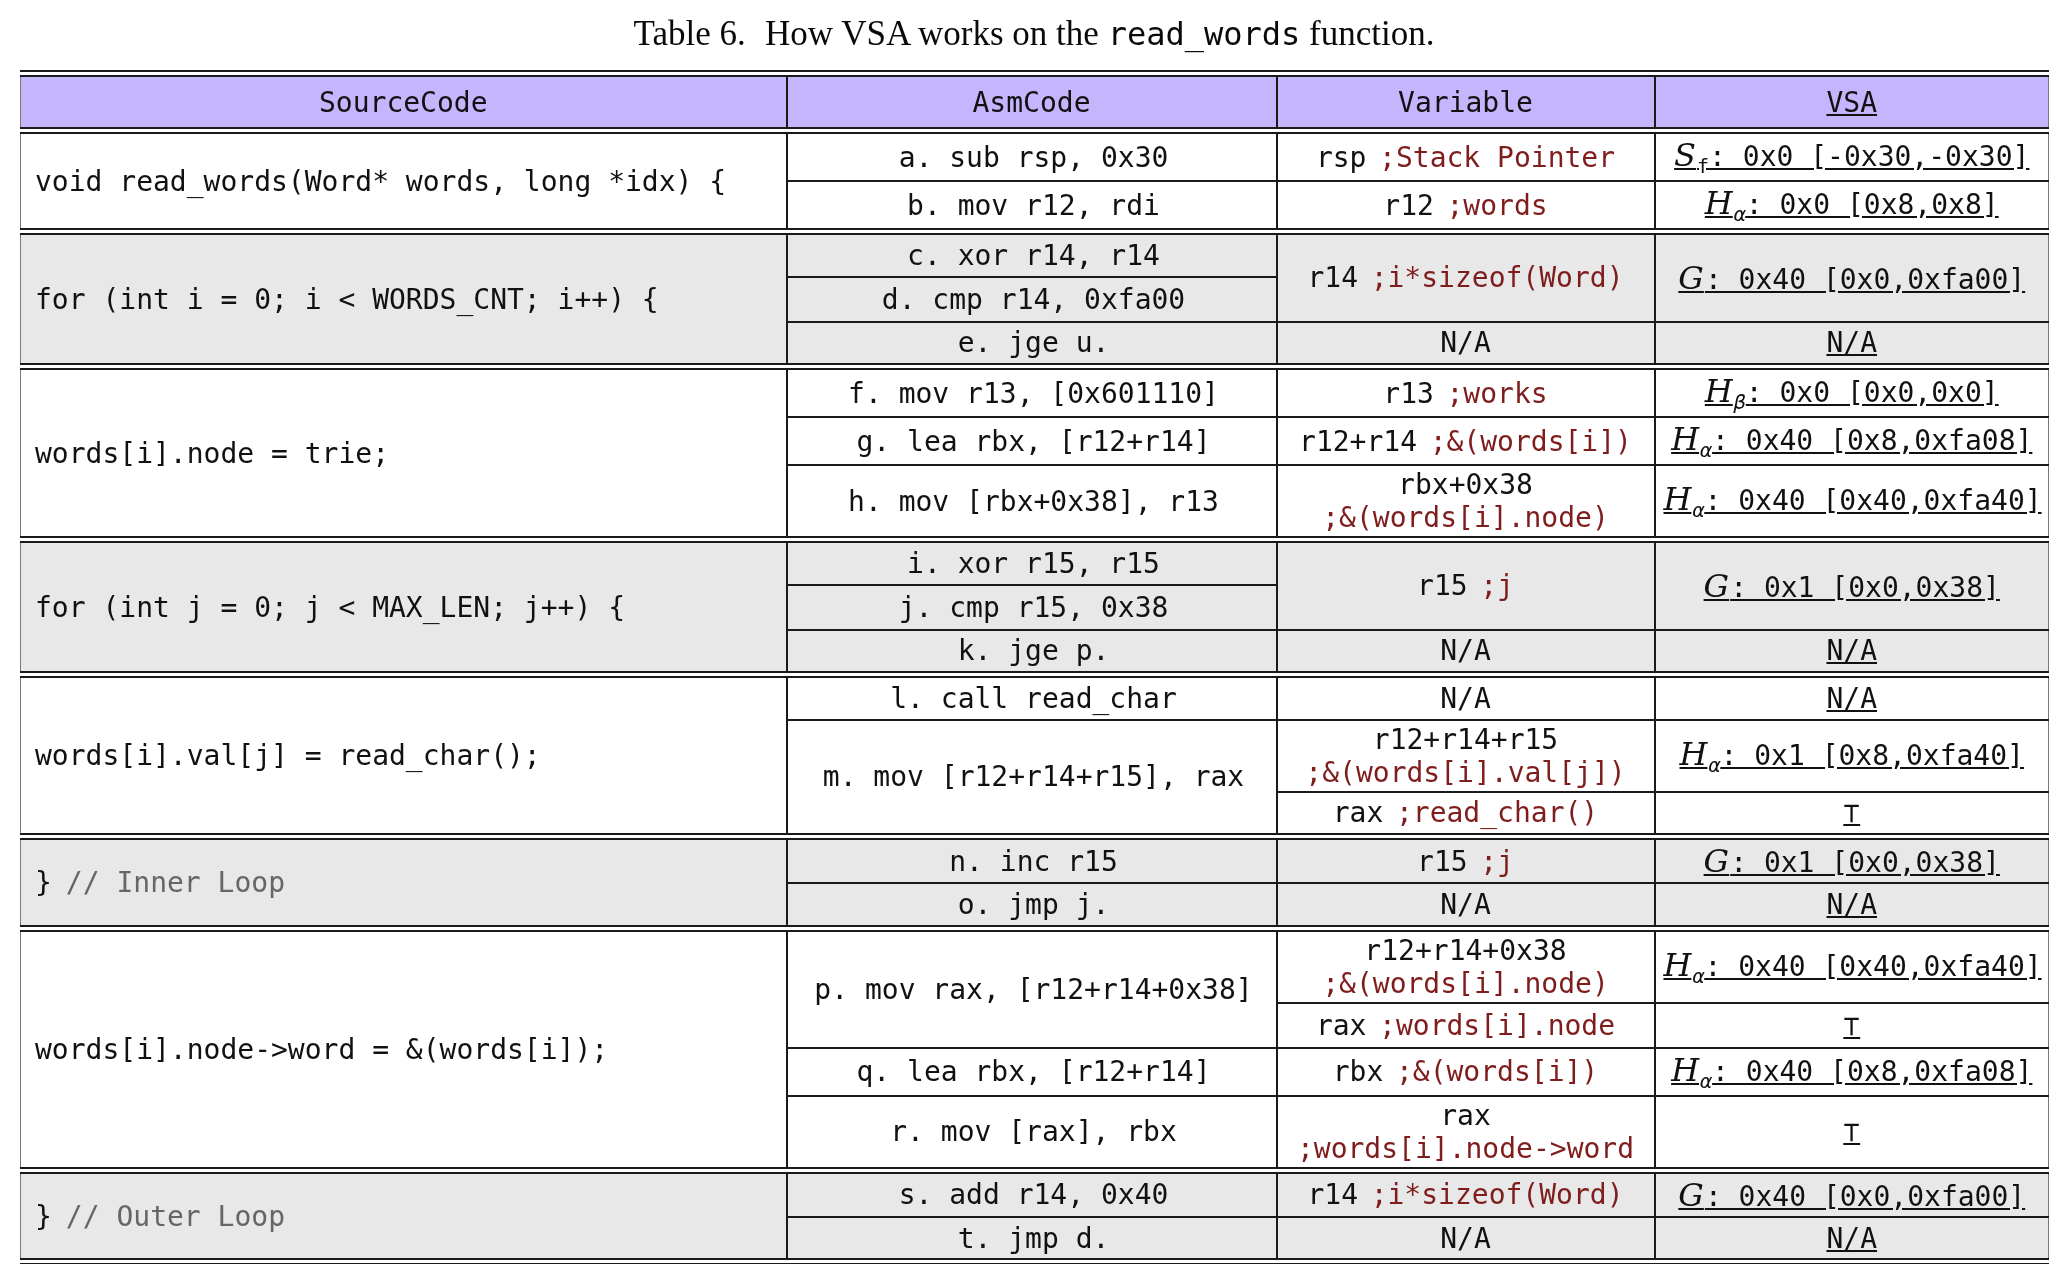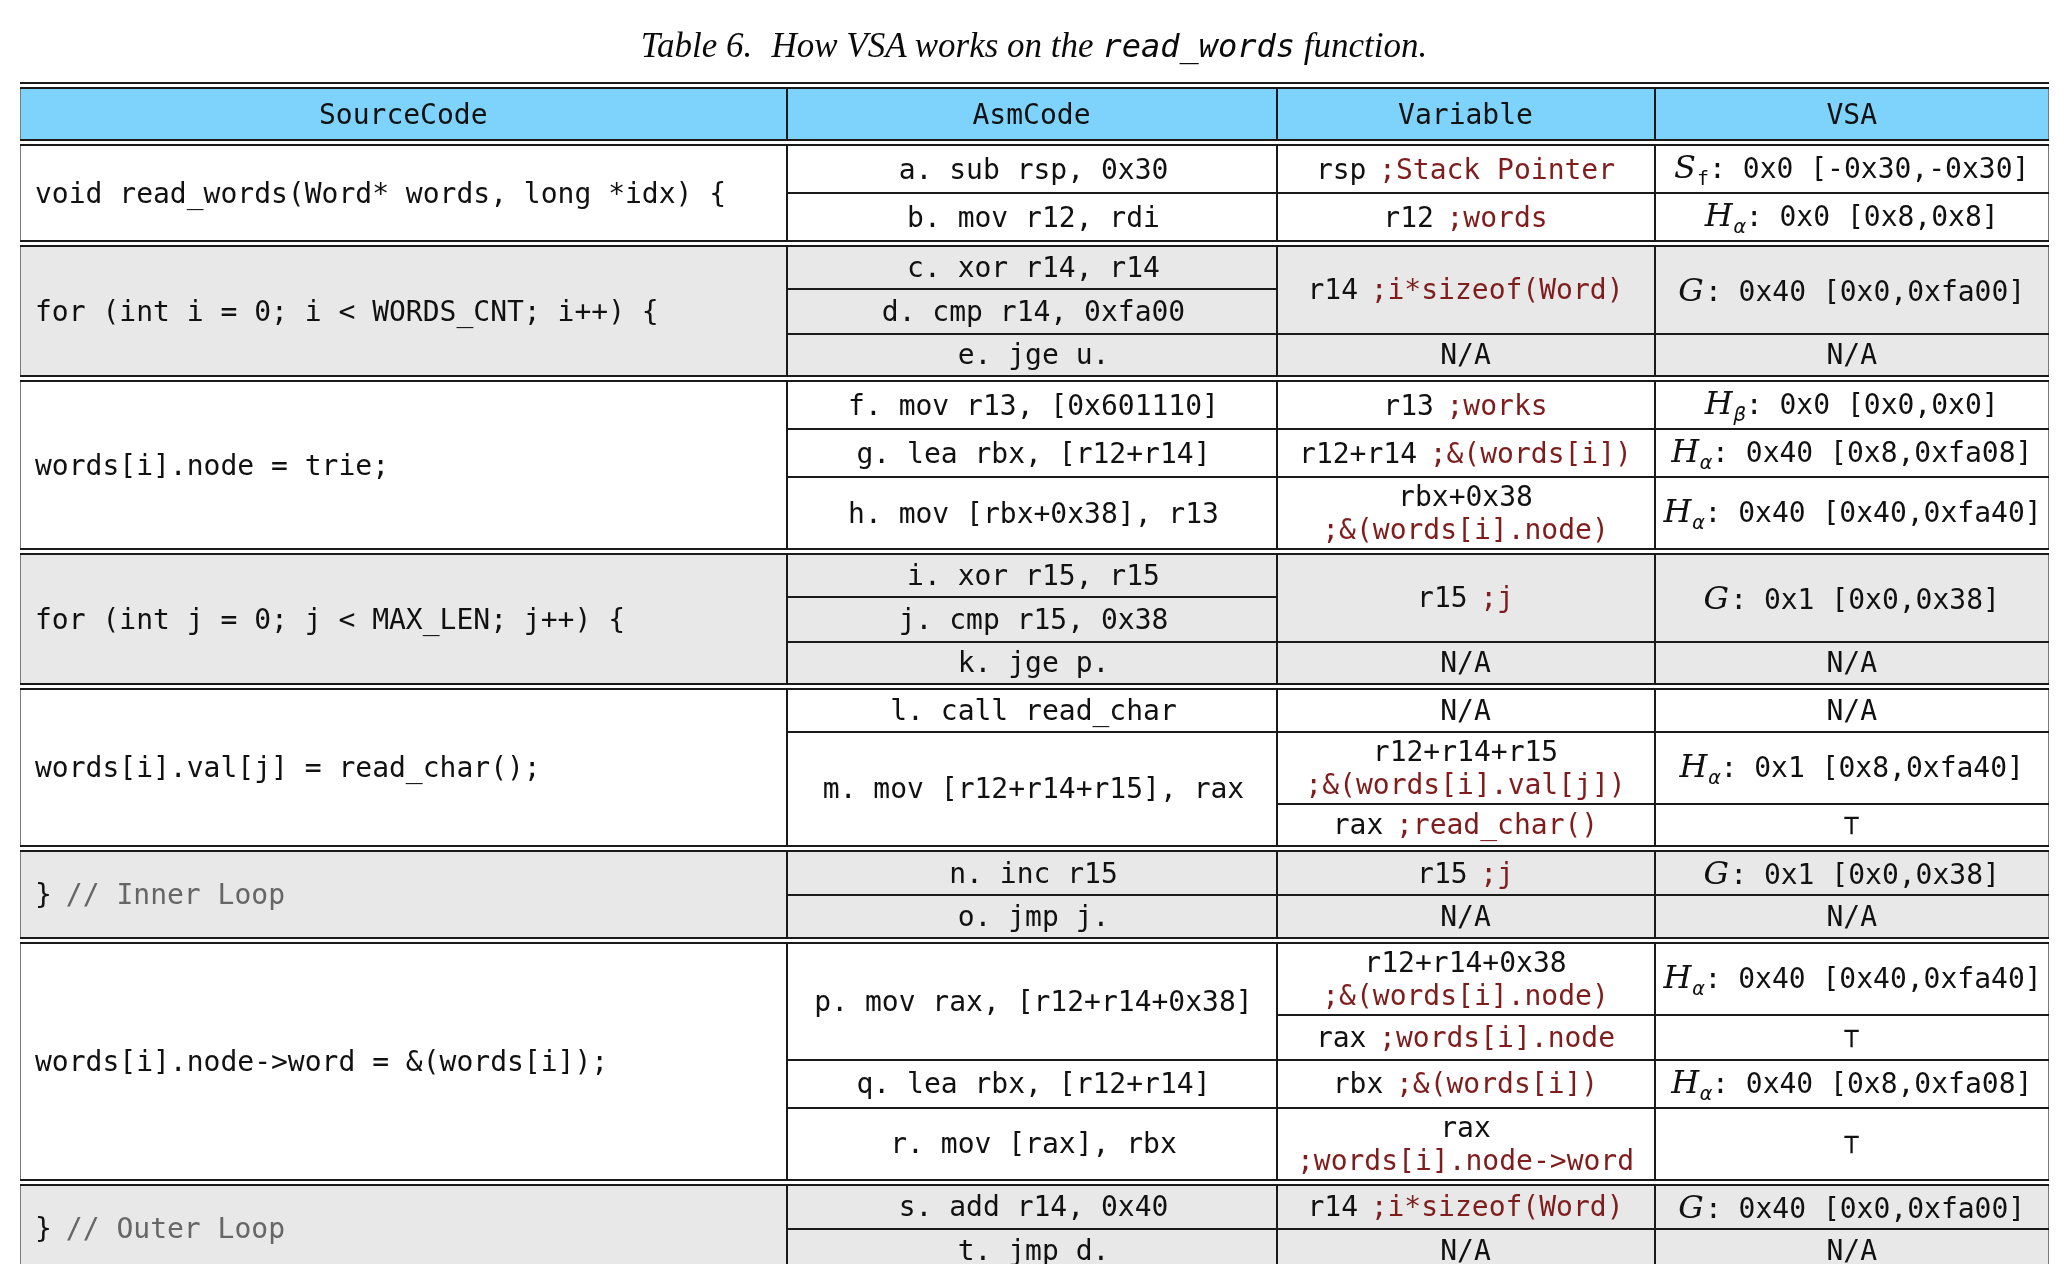--- a/index.html
+++ b/index.html
@@ -5,46 +5,45 @@
   html,body{margin:0;padding:0;background:#ffffff;}
   body{
     width:2068px;height:1264px;overflow:hidden;
     font-family:"DejaVu Sans Mono",monospace;color:#111;
     -webkit-font-smoothing:antialiased;
   }
   .caption{
     text-align:center;
     font-family:"Liberation Serif",serif;
     font-size:35px;
-    padding-top:26px;
+    padding-top:14px;
     margin-bottom:16px;
     color:#0a0a0a;
-    font-style:italic;
   }
   .caption .cap-label{margin-right:.55em;}
   .caption .cap-code{font-family:"DejaVu Sans Mono",monospace;font-size:32px;}
   table{
     border-collapse:collapse;
     table-layout:fixed;
     width:2028px;
     margin-left:20px;
     border-bottom:7px double #1a1a1a;
   }
   th,td{
     font-size:28px;
     font-weight:normal;
     padding:2px 8px;
     vertical-align:middle;
     overflow:hidden;
     white-space:nowrap;
   }
-  th{height:46px;background:#7dd3fc;border-top:7px double #1a1a1a;border-bottom:7px double #1a1a1a;text-align:center;}
+  th{height:46px;background:#c4b5fd;border-top:7px double #1a1a1a;border-bottom:7px double #1a1a1a;text-align:center;}
   .c-src{border-left:1px solid #7a7a7a;}
   .c-asm,.c-var,.c-vsa{border-left:2px solid #1a1a1a;}
-  .c-vsa{border-right:1px solid #7a7a7a;}
+  .c-vsa{border-right:1px solid #7a7a7a;text-decoration:underline;}
   td.c-src{text-align:left;padding-left:14px;}
   td.c-asm{text-align:center;padding-left:12px;}
   td.c-var,td.c-vsa{text-align:center;}
   tr.h1{height:45px;}
   tr.h2{height:72px;}
   tr.shade td{background:#e8e8e8;}
   tr.gtop td{border-top:7px double #1a1a1a;}
   tr.rs td{border-top:2px solid #1a1a1a;}
   .cmt{color:#7f1d1d;margin-left:.45em;}
   .src-cmt{color:#666666;margin-left:.5em;}

